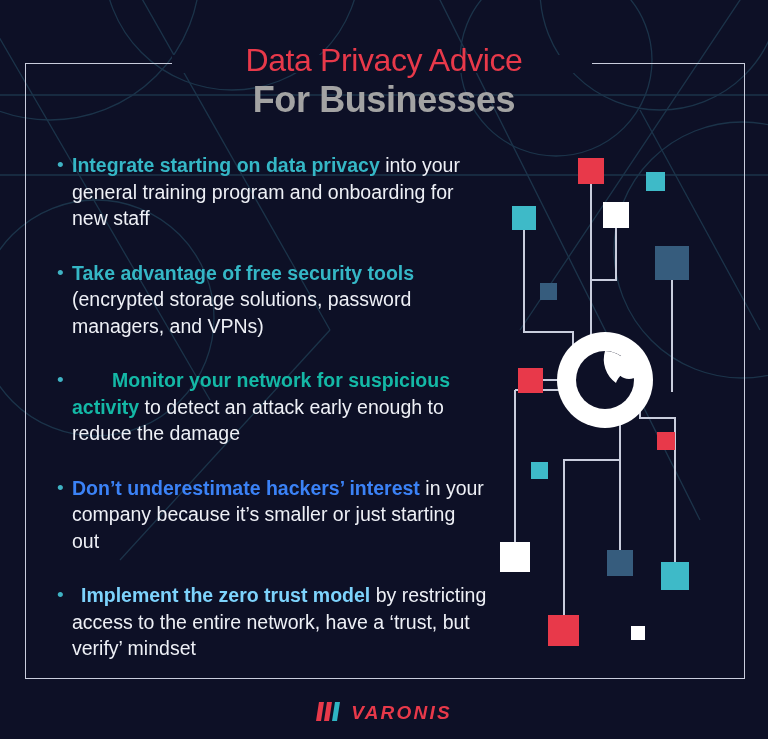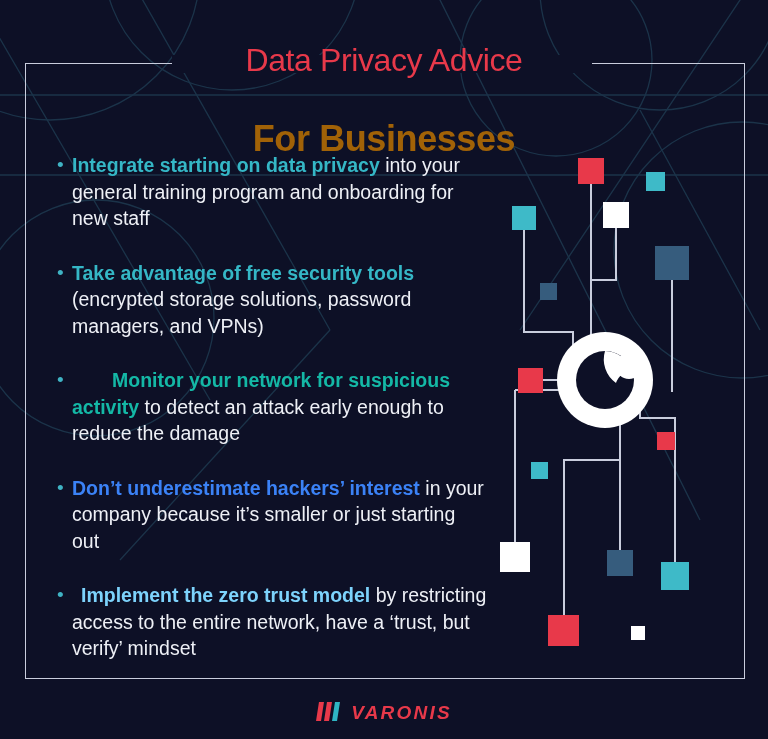--- a/index.html
+++ b/index.html
@@ -155,21 +155,21 @@
     <path d="M 0 95 L 768 95"></path>
     <path d="M 0 175 L 768 175"></path>
   </g>
 </svg>
 
 <div id="frame"></div>
 <div id="frame-gap"></div>
 
 <div id="title-block">
   <div id="title-line1" style="color: rgb(232, 57, 74);">Data Privacy Advice</div>
-  <div id="title-line2" style="color: #a16207; margin-top: 39px;">For Businesses</div>
+  <div id="title-line2" style="color: #a3a3a3;">For Businesses</div>
 </div>
 
 <div id="advice-list">
     <div class="advice-item">
       <span class="bullet-dot">•</span>
       <div class="advice-text"><span class="advice-lead" style="color: rgb(53, 183, 198);">Integrate starting on data privacy</span><span> into your general training program and onboarding for new staff</span></div>
     </div>
     <div class="advice-item">
       <span class="bullet-dot">•</span>
       <div class="advice-text"><span class="advice-lead" style="color: rgb(53, 183, 198);">Take advantage of free security tools</span><span> (encrypted storage solutions, password managers, and VPNs)</span></div>

